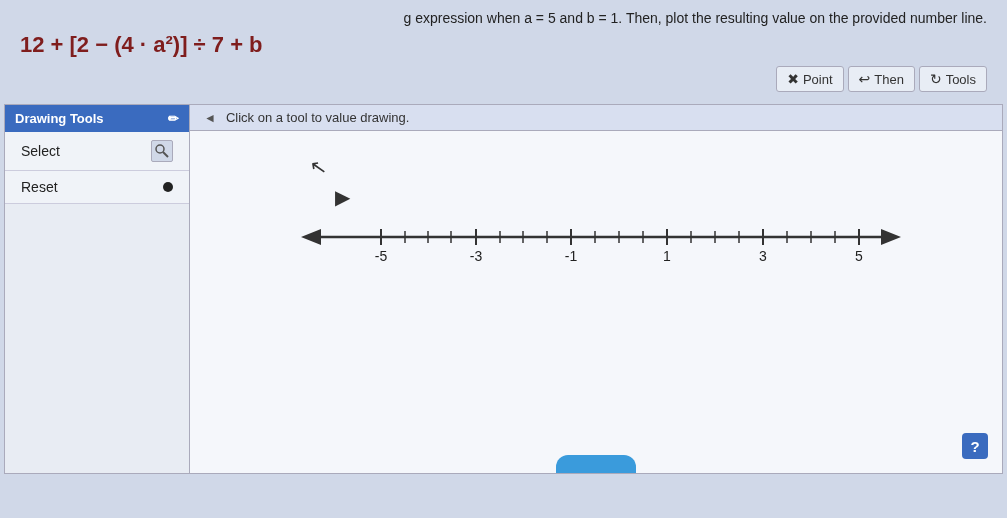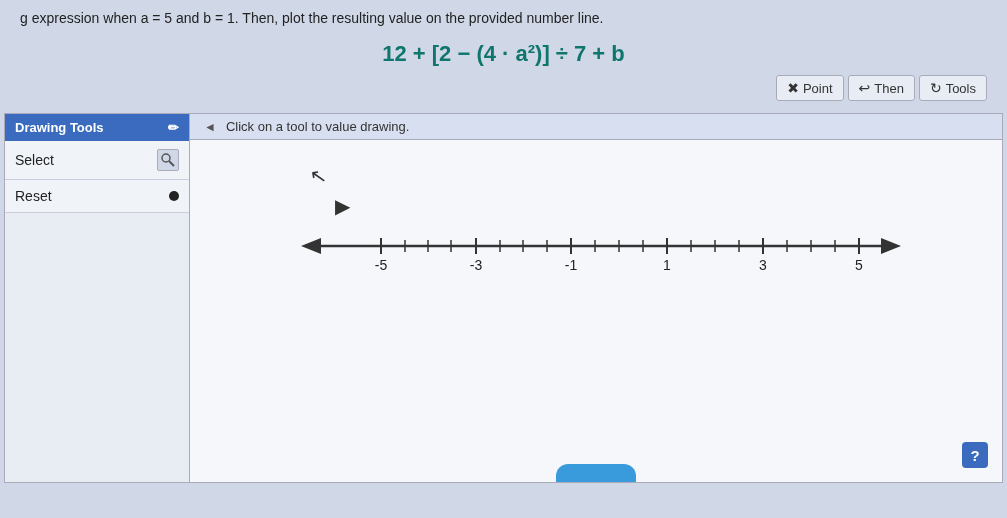--- a/index.html
+++ b/index.html
@@ -13,28 +13,28 @@
     }
 
     .top-bar {
       background: #d0d8e8;
       padding: 10px 20px 6px 20px;
     }
 
     .expression-text {
       font-size: 14px;
       color: #222;
-      margin-bottom: 15px;
+      margin-bottom: 6px;
+      text-align: right;
     }
 
     .math-formula {
       font-size: 22px;
       font-weight: bold;
-      color: #0f766e;
-      text-align: center;
+      color: #7f1d1d;
       margin-bottom: 8px;
     }
 
     .toolbar {
       display: flex;
       justify-content: flex-end;
       align-items: center;
       gap: 4px;
       margin-bottom: 6px;
     }
@@ -79,21 +79,21 @@
       padding: 6px 10px;
       display: flex;
       align-items: center;
       justify-content: space-between;
     }
 
     .tool-item {
       display: flex;
       align-items: center;
       justify-content: space-between;
-      padding: 8px 10px;
+      padding: 8px 16px;
       border-bottom: 1px solid #ccd;
       cursor: pointer;
       font-size: 14px;
       color: #222;
       background: #f0f3f8;
     }
 
     .tool-item .tool-icon {
       width: 22px;
       height: 22px;

